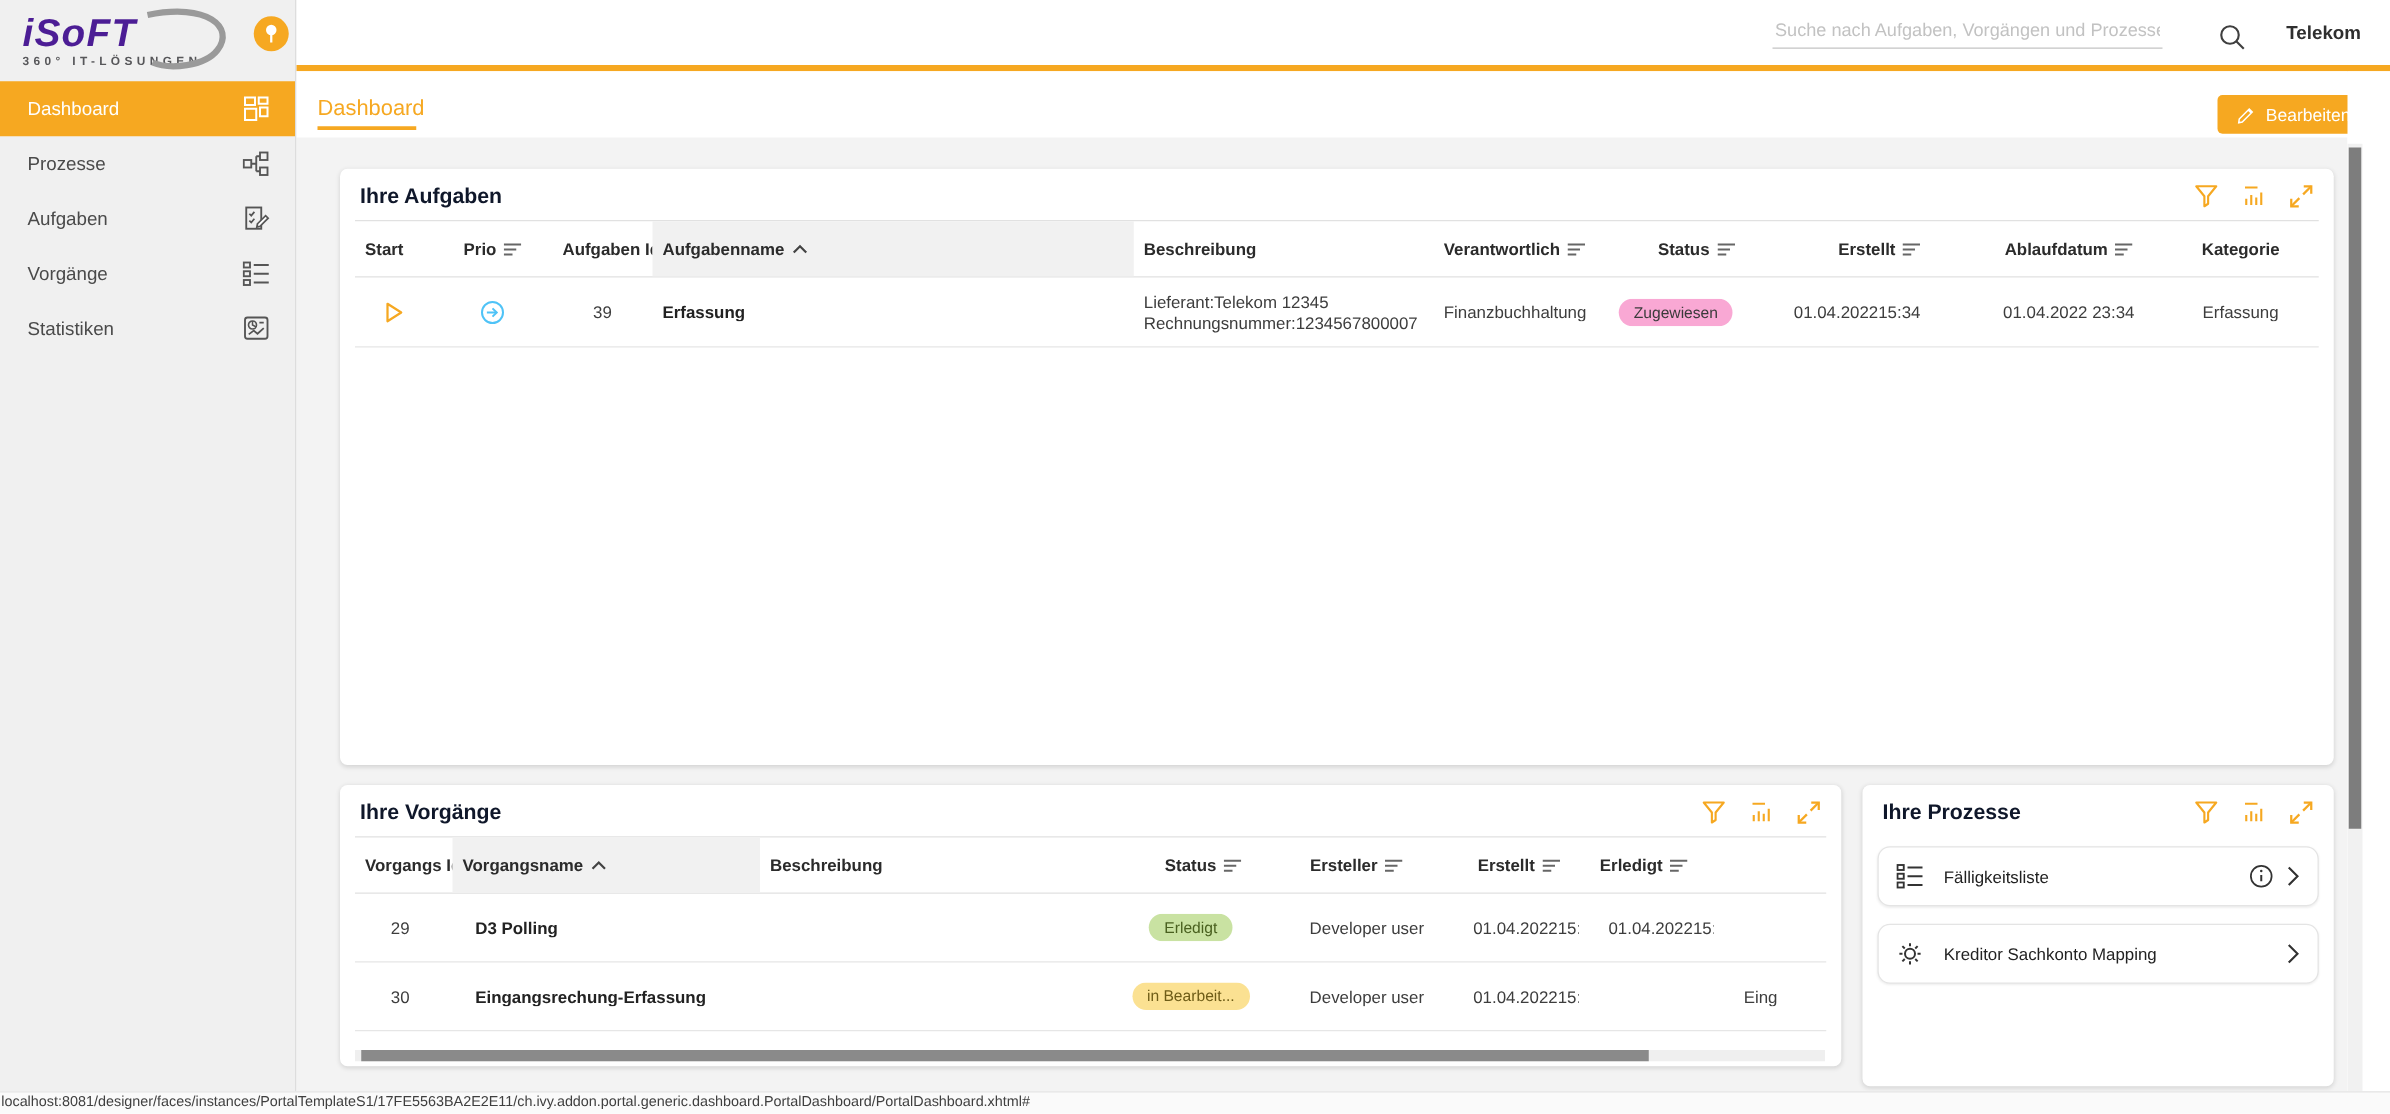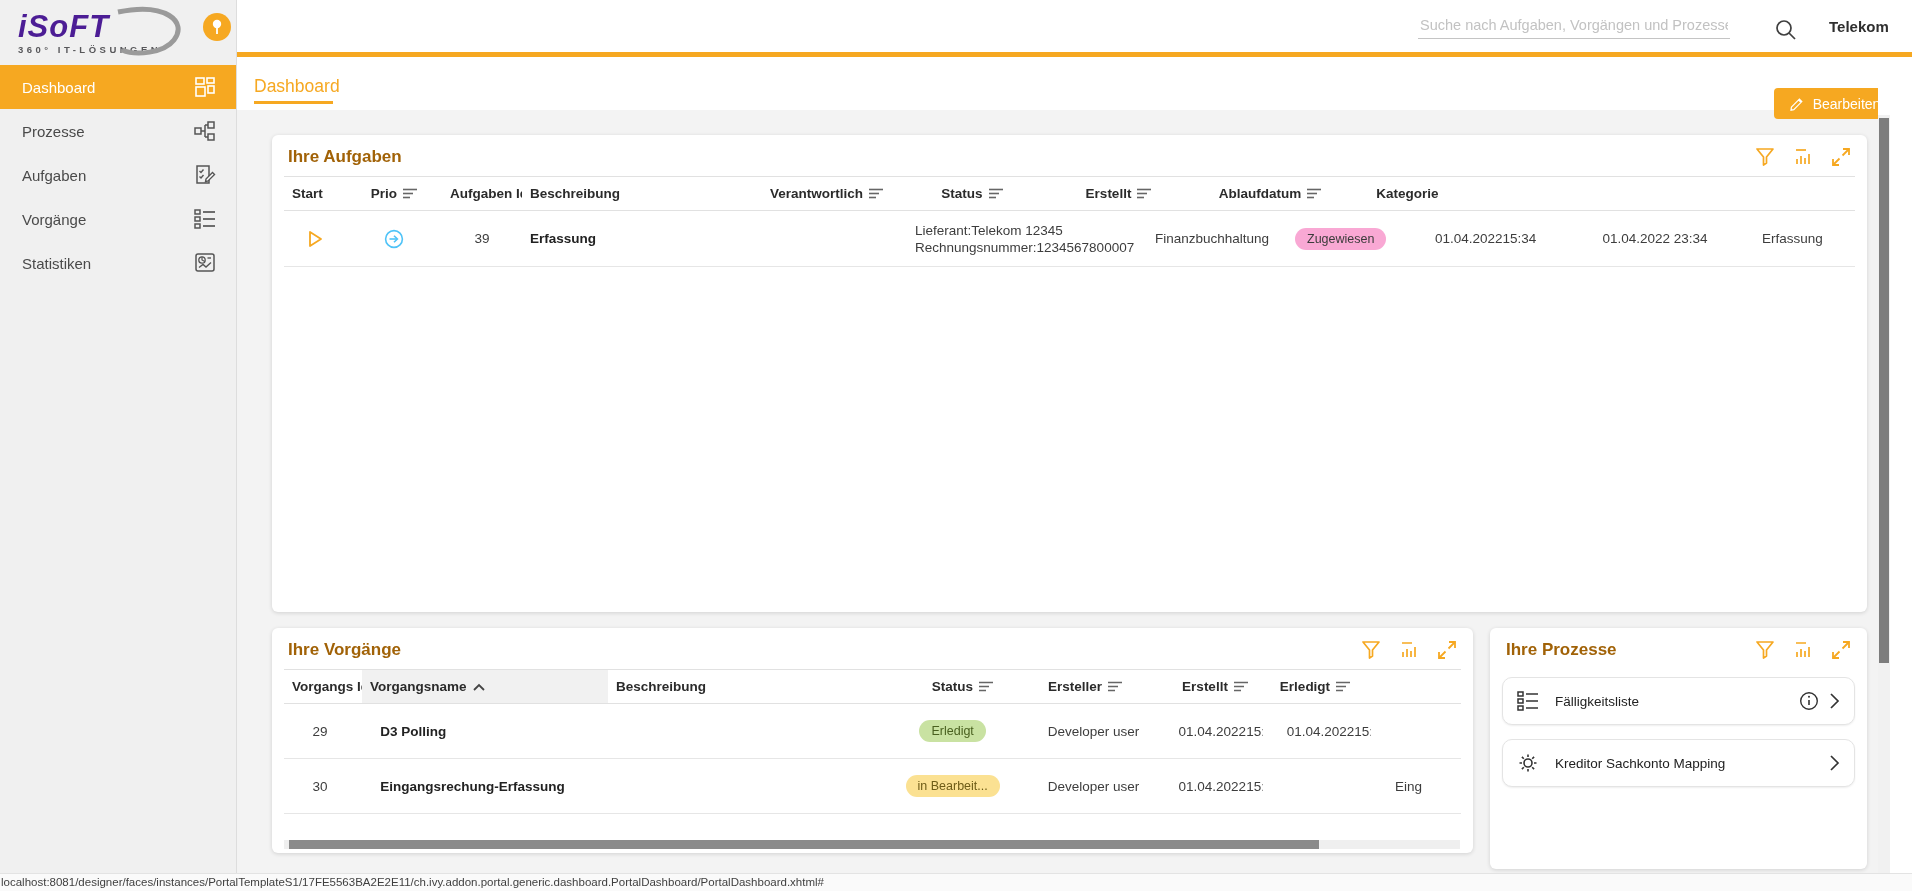--- a/index.html
+++ b/index.html
@@ -30,37 +30,37 @@
     padding:0 20px 0 22px; font-size:15px; color:#4a4a4a; cursor:pointer; }
   .nav-item .nicon { width:22px; height:22px; color:#555; }
   .nav-item.active { background:#F6A821; color:#fff; }
   .nav-item.active .nicon { color:#fff; }
 
   
   .page-header { left:237px; top:57px; width:1641px; height:53px; background:#fff; }
   .main-bg { left:237px; top:110px; width:1641px; height:763px; background:#f3f3f3; }
   .tab-title { position:absolute; left:254px; top:76px; font-size:17.5px; color:#F6A821; cursor:pointer; }
   .tab-underline { position:absolute; left:254px; top:101px; width:79px; height:3px; background:#F6A821; }
-  .edit-btn { position:absolute; left:1774px; top:88px; width:121px; height:31px; background:#F6A821; border:none;
+  .edit-btn { position:absolute; left:1774px; top:76px; width:121px; height:31px; background:#F6A821; border:none;
     border-radius:4px; color:#fff; font-size:14px; font-family:"Liberation Sans",sans-serif; display:flex; align-items:center;
     justify-content:center; gap:8px; cursor:pointer; }
 
   
   .card { position:absolute; background:#fff; border-radius:6px; box-shadow:0 1px 4px rgba(0,0,0,0.14); }
   .card-tasks { left:272px; top:135px; width:1595px; height:477px; }
   .card-cases { left:272px; top:628px; width:1201px; height:225px; overflow:hidden; }
   .card-procs { left:1490px; top:628px; width:377px; height:241px; overflow:hidden; }
   .card-head { display:flex; align-items:center; justify-content:space-between; padding:12px 16px 9px 16px; }
-  .card-title { font-size:17px; font-weight:bold; color:#a16207; }
+  .card-title { font-size:17px; font-weight:bold; color:#0f172a; }
   .head-icons { display:flex; gap:18px; color:#F6A821; }
   .head-icons .hicon { width:20px; height:20px; cursor:pointer; }
 
   
   .t-row { display:flex; align-items:center; }
-  .t-head { border-top:1px solid #e1e1e1; border-bottom:1px solid #e1e1e1; height:35px;
+  .t-head { border-top:1px solid #e1e1e1; border-bottom:1px solid #e1e1e1; height:46px;
     font-weight:bold; font-size:13.5px; color:#2b2b2b; }
   .t-body-row { border-bottom:1px solid #e6e6e6; font-size:13.5px; color:#3d3d3d; }
   .cell { padding:0 8px; display:flex; align-items:center; overflow:hidden; white-space:nowrap; }
   .cell.center { justify-content:center; text-align:center; }
   .cell.wrap2 { white-space:normal; line-height:17px; }
   .cell.bold { font-weight:bold; color:#222; }
   .sorted-col { background:#f1f1f1; height:100%; }
   .sort-icon { margin-left:6px; flex:0 0 auto; cursor:pointer; }
   .stack { display:flex; flex-direction:row; align-items:center; line-height:17px; width:100%; text-align:left; }
 
@@ -310,20 +310,28 @@
       <div class="cell w-prio center">
           <span>Prio</span>
           <span class="sort-icon">
             <svg width="14" height="11" viewBox="0 0 14 11">
               <use href="#i-sort"></use>
             </svg>
           </span>
         </div>
       <div class="cell w-tid">
           <span>Aufgaben Id</span>
+        </div>
+      <div class="cell w-tname sorted-col">
+          <span>Aufgabenname</span>
+          <span class="sort-icon">
+            <svg width="12" height="10" viewBox="0 0 12 10">
+              <use href="#i-chevup"></use>
+            </svg>
+          </span>
         </div>
       <div class="cell w-tdesc">
           <span>Beschreibung</span>
         </div>
       <div class="cell w-resp">
           <span>Verantwortlich</span>
           <span class="sort-icon">
             <svg width="14" height="11" viewBox="0 0 14 11">
               <use href="#i-sort"></use>
             </svg>

